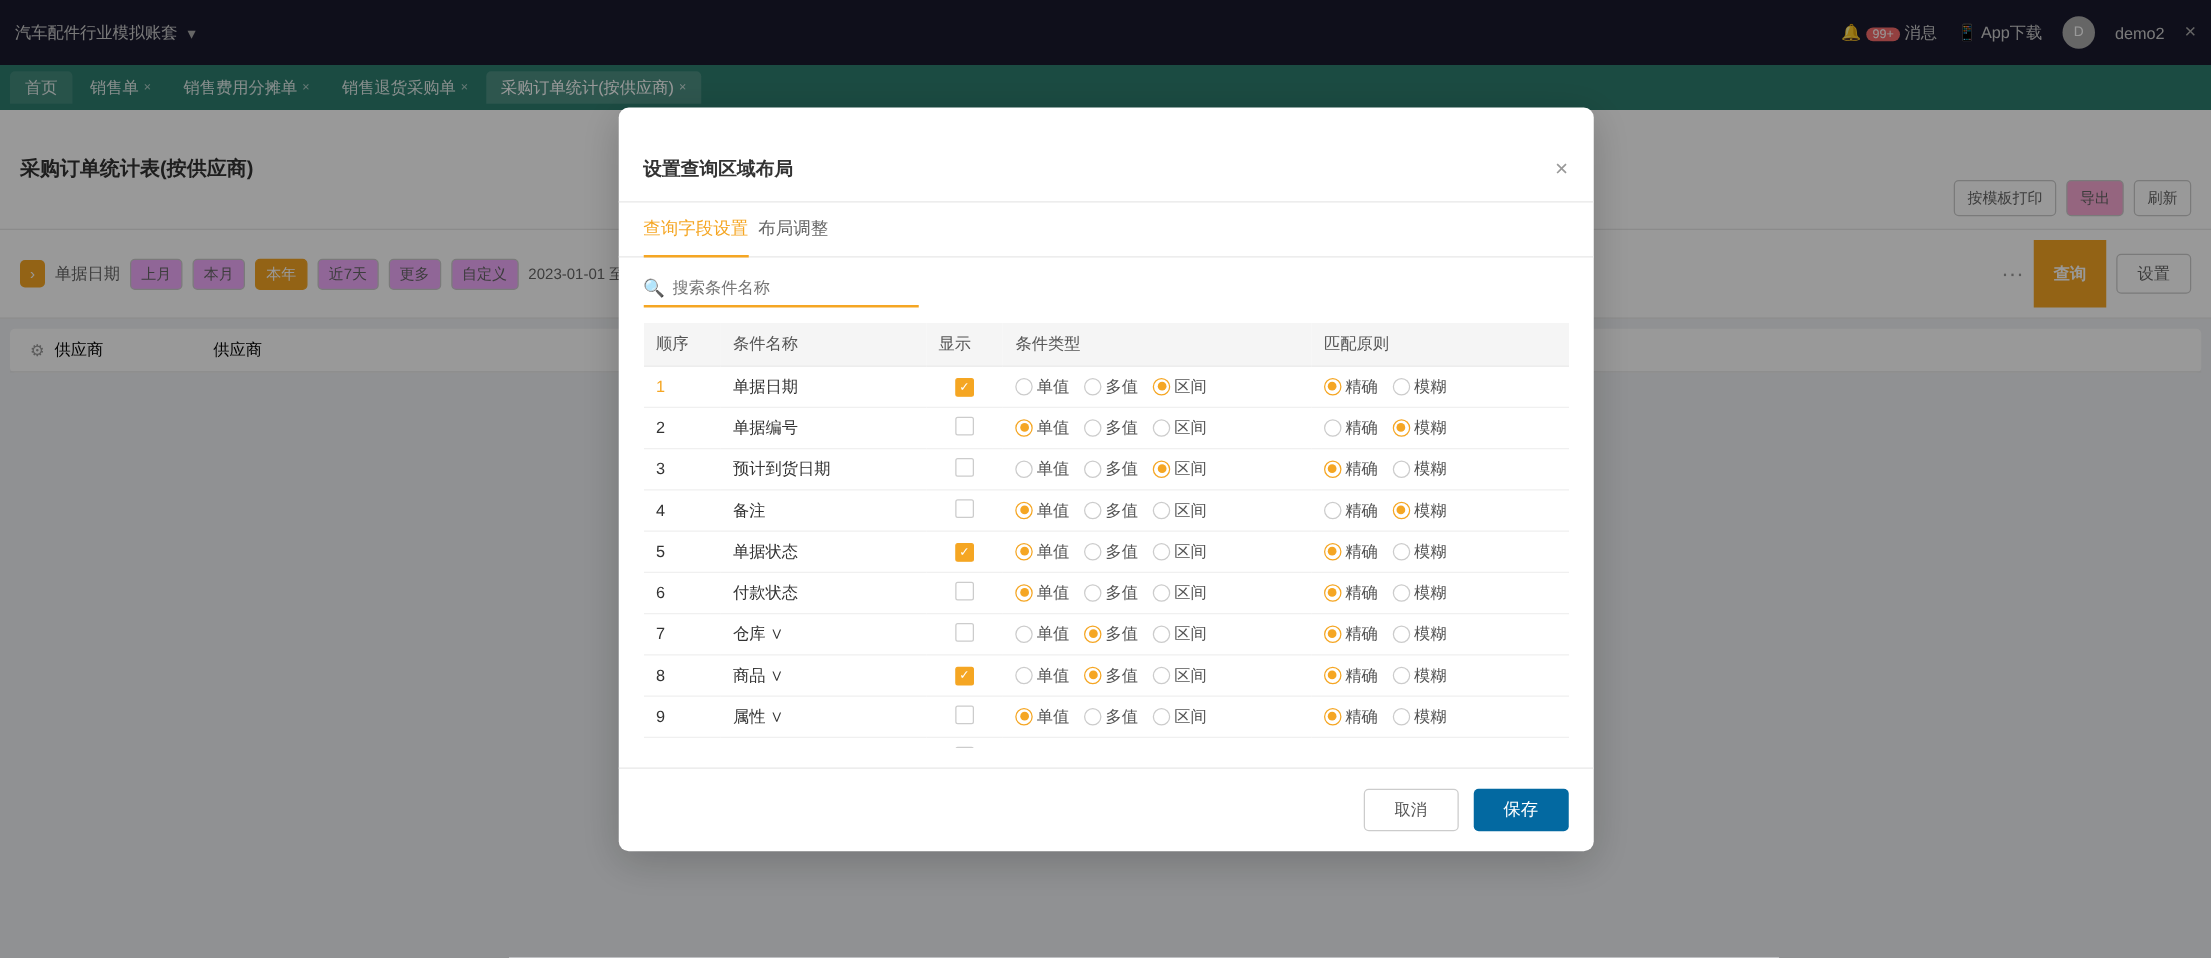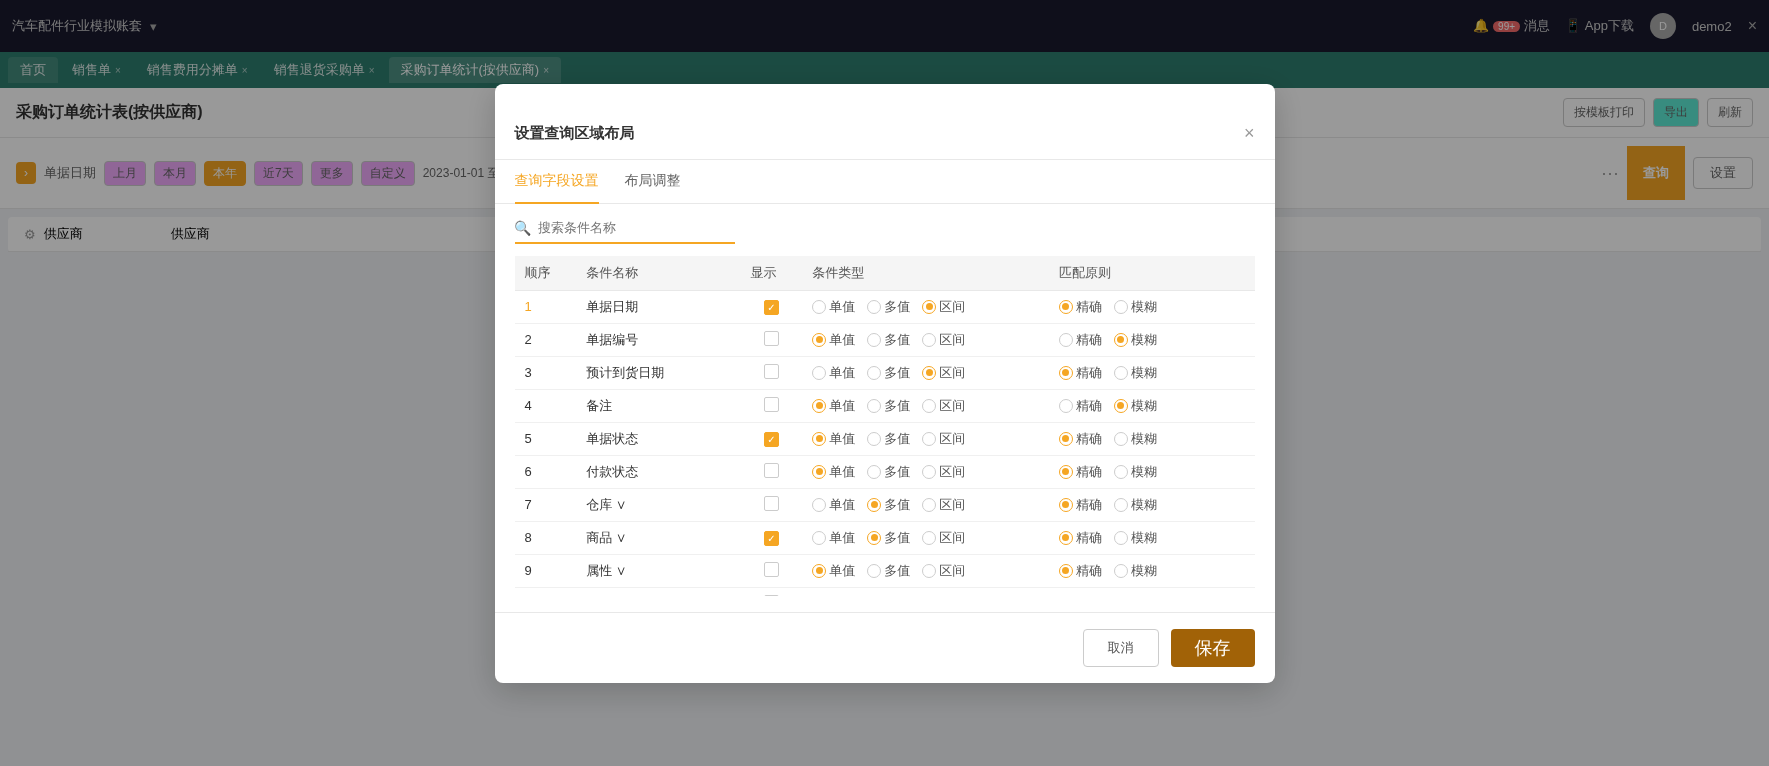--- a/index.html
+++ b/index.html
@@ -47,23 +47,23 @@
     
     .page-header {
       background: #fff;
       padding: 10px 16px;
       display: flex;
       align-items: center;
       justify-content: space-between;
       border-bottom: 1px solid #e8e8e8;
     }
     .page-title { font-size: 16px; font-weight: 600; color: #333; }
-    .page-actions { display: flex; gap: 8px; align-items: center; }
+    .page-actions { display: flex; gap: 8px; align-items: center; margin-top: 46px; }
     .btn-print { border: 1px solid #ccc; background: #fff; padding: 5px 10px; border-radius: 4px; cursor: pointer; color: #666; font-size: 12px; display: flex; align-items: center; gap: 4px; }
-    .btn-export { border: 1px solid #ccc; background: #5eead4; padding: 5px 10px; border-radius: 4px; cursor: pointer; color: #666; font-size: 12px; }
+    .btn-export { border: 1px solid #ccc; background: #f9a8d4; padding: 5px 10px; border-radius: 4px; cursor: pointer; color: #666; font-size: 12px; }
     .btn-refresh { border: 1px solid #ccc; background: #fff; padding: 5px 10px; border-radius: 4px; cursor: pointer; color: #666; font-size: 12px; }
 
     
     .filter-bar {
       background: #fff;
       padding: 8px 16px;
       display: flex;
       align-items: center;
       gap: 8px;
       border-bottom: 1px solid #e8e8e8;
@@ -113,21 +113,21 @@
       justify-content: space-between;
       margin-top: 24px;
     }
     .modal-title { font-size: 15px; font-weight: 600; color: #333; }
     .modal-close { color: #999; cursor: pointer; font-size: 18px; line-height: 1; }
 
     .modal-tabs {
       padding: 0 20px;
       border-bottom: 1px solid #e8e8e8;
       display: flex;
-      gap: 26px;
+      gap: 8px;
     }
     .modal-tab {
       padding: 12px 0;
       font-size: 14px;
       color: #666;
       cursor: pointer;
       border-bottom: 2px solid transparent;
       margin-bottom: -1px;
     }
     .modal-tab.active { color: #f5a623; border-bottom-color: #f5a623; }
@@ -220,21 +220,21 @@
 
     
     .modal-footer {
       padding: 16px 20px;
       border-top: 1px solid #e8e8e8;
       display: flex;
       justify-content: flex-end;
       gap: 12px;
     }
     .btn-cancel { border: 1px solid #ccc; background: #fff; padding: 7px 24px; border-radius: 4px; cursor: pointer; font-size: 13px; color: #555; }
-    .btn-save { background: #a16207; color: #fff; border: none; padding: 7px 24px; border-radius: 4px; cursor: pointer; font-size: 18px; }
+    .btn-save { background: #0369a1; color: #fff; border: none; padding: 7px 24px; border-radius: 4px; cursor: pointer; font-size: 14px; }
 
     
     .table-scroll::-webkit-scrollbar { width: 6px; }
     .table-scroll::-webkit-scrollbar-thumb { background: #ccc; border-radius: 3px; }
 
     .col-shunxu { width: 60px; }
     .col-name { width: 160px; }
     .col-display { width: 60px; text-align: center; }
     .col-type { width: 240px; }
     .col-match { width: 200px; }

